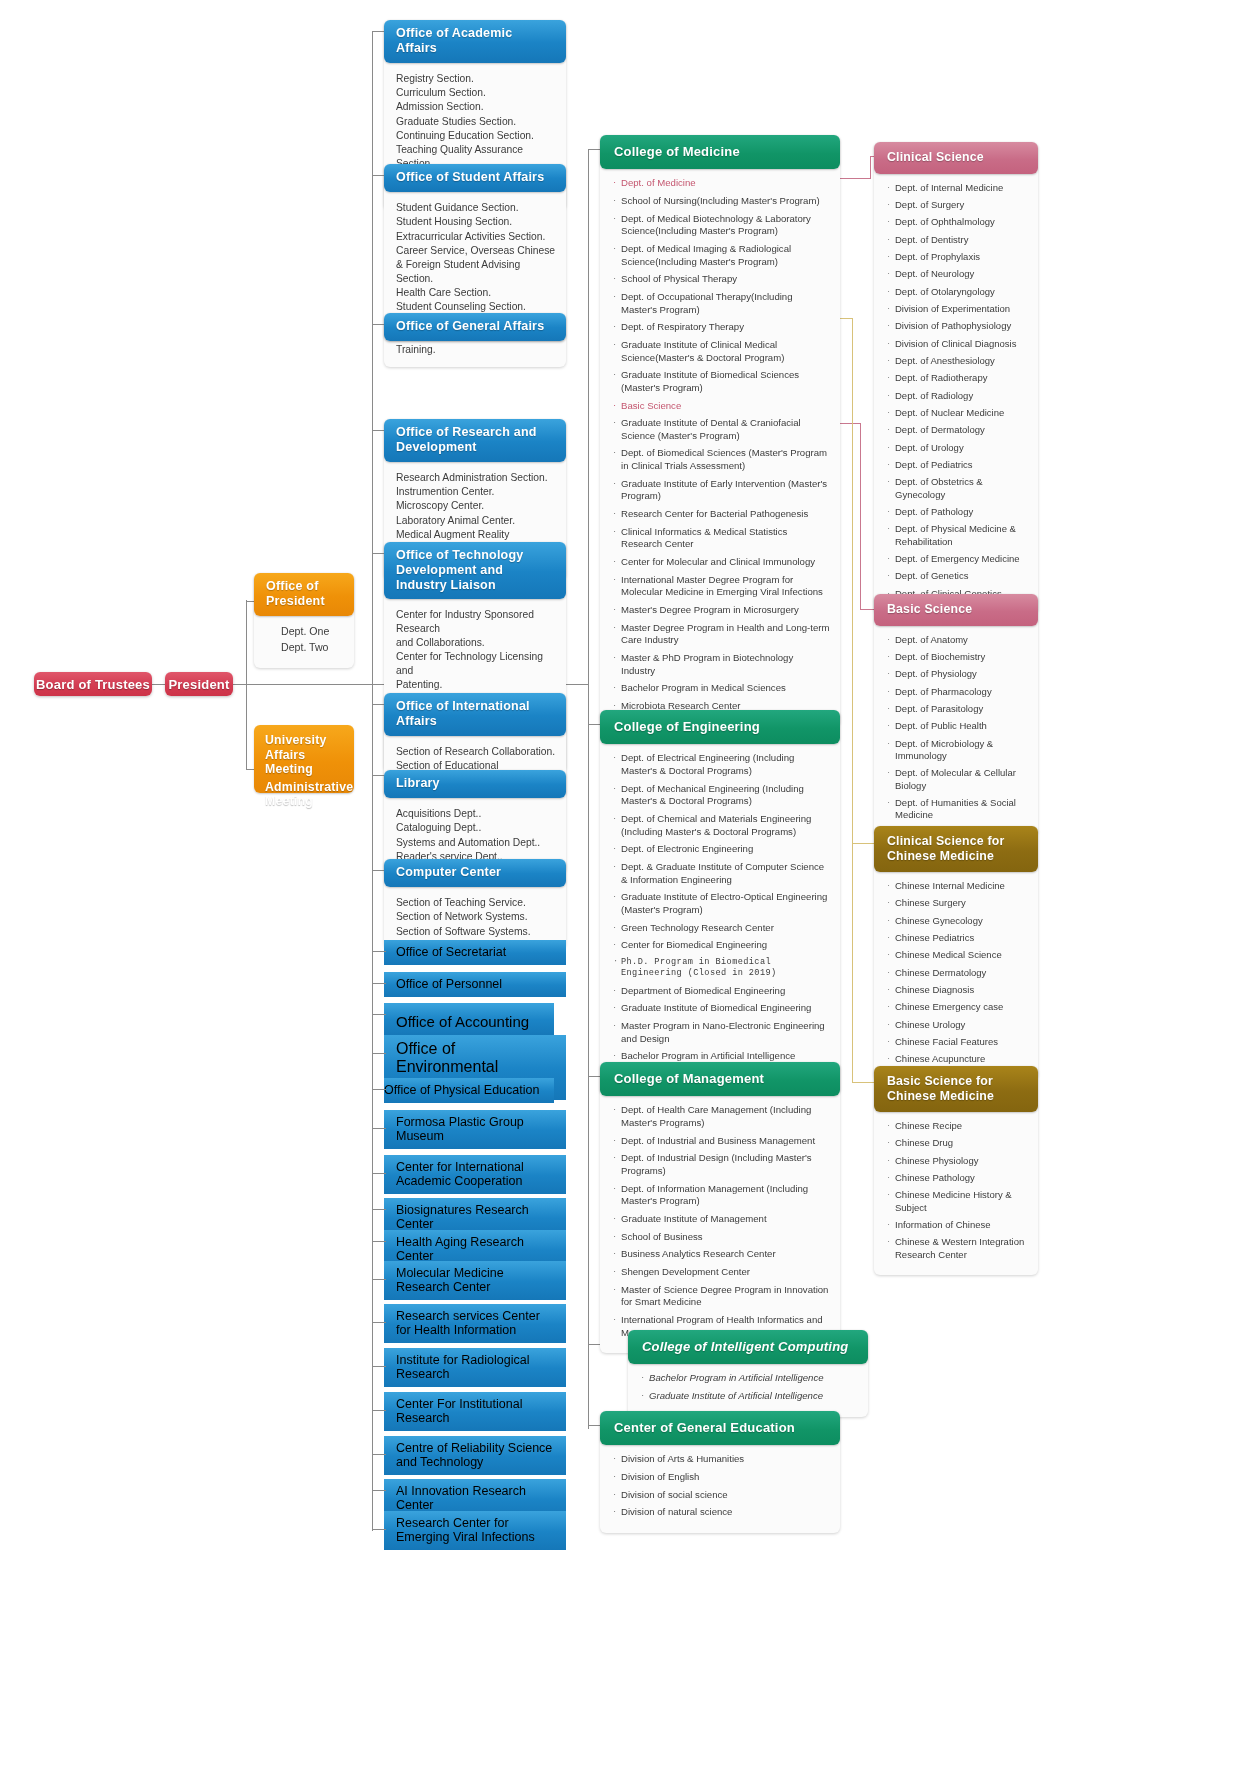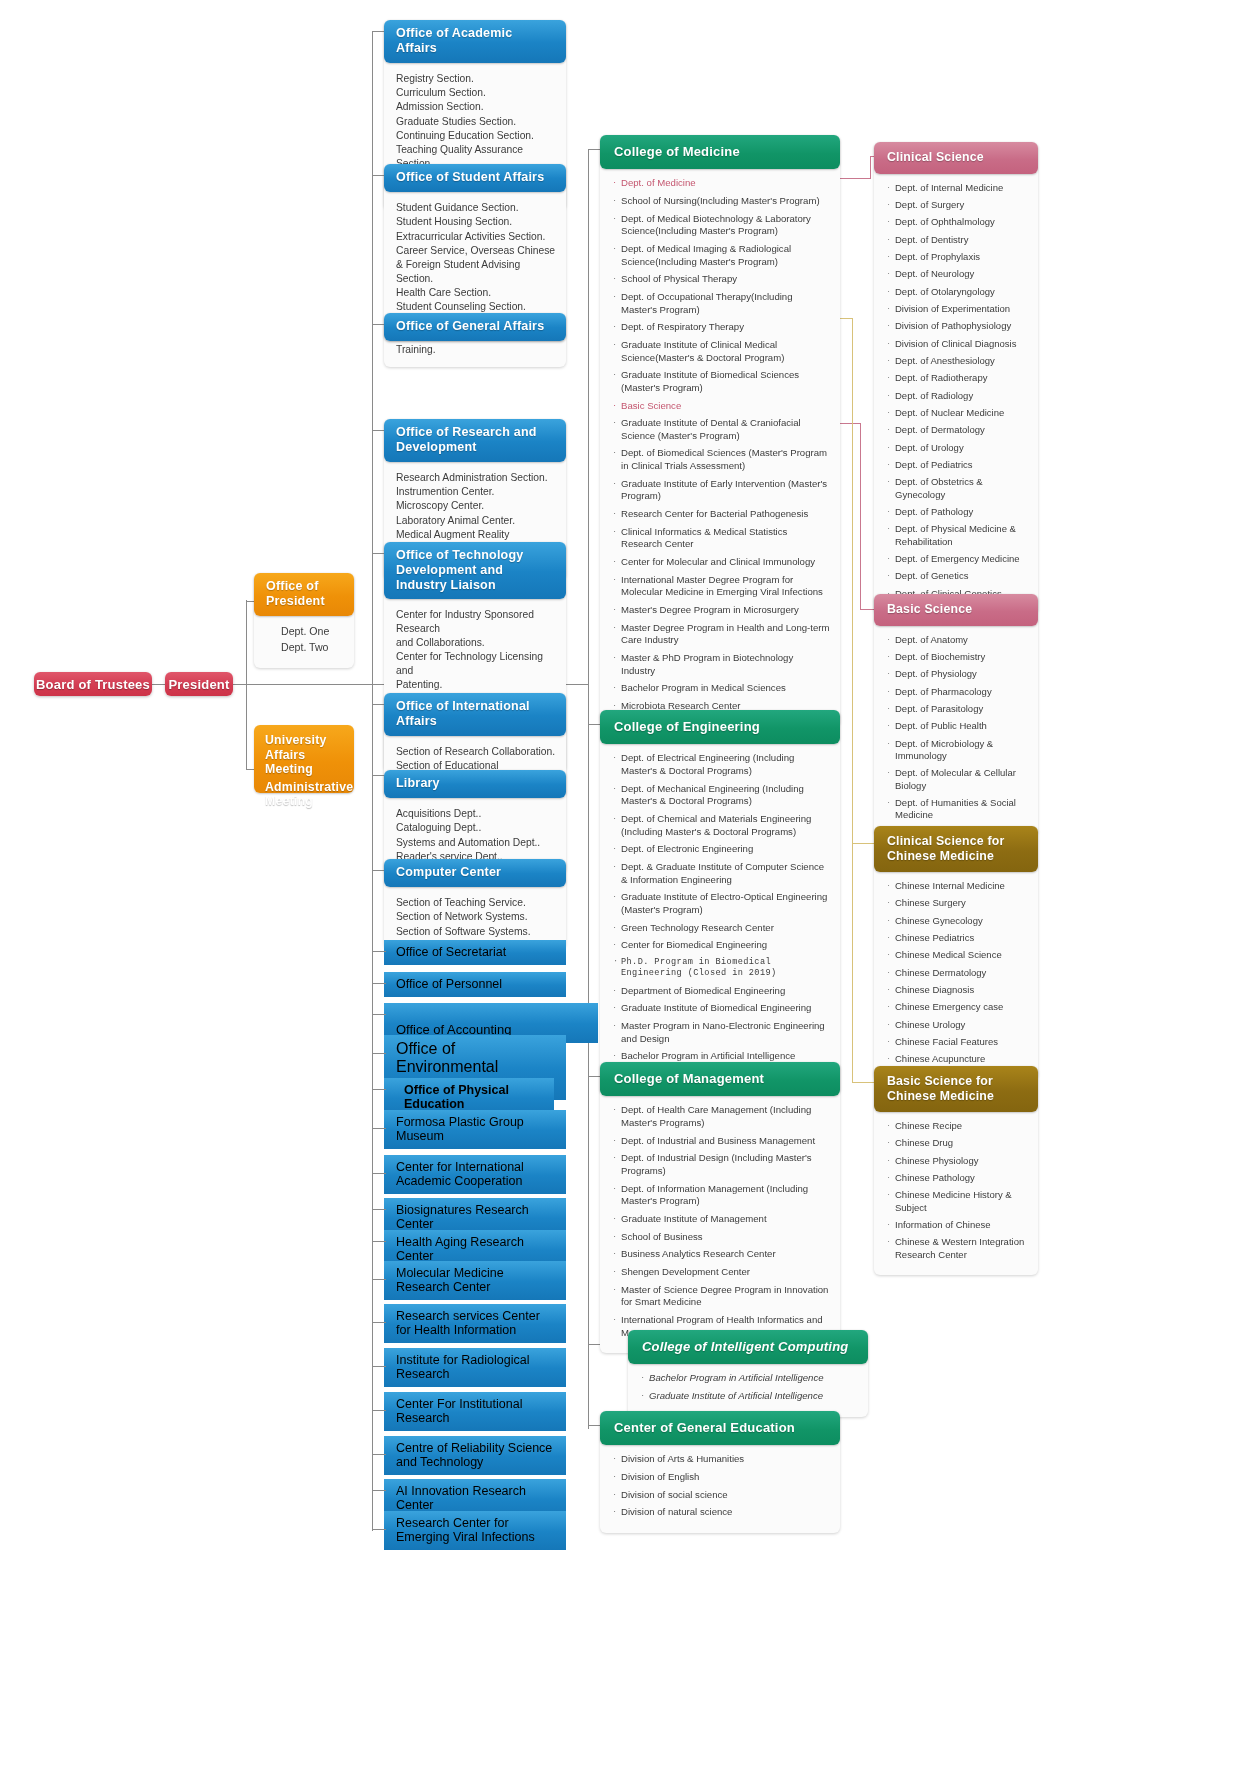--- a/index.html
+++ b/index.html
@@ -254,23 +254,23 @@
           <div>Section of Teaching Service.</div>
           <div>Section of Network Systems.</div>
           <div>Section of Software Systems.</div>
         </div>
       </div>
     </div>
 
   <div id="admin-simple-column">
       <div class="hd blue" style="position: absolute; left: 384px; top: 940px; width: 182px; font-size: 12.5px; padding: 5px 10px 6px 12px; min-height: 22px;">Office of Secretariat</div>
       <div class="hd blue" style="position: absolute; left: 384px; top: 972px; width: 182px; font-size: 12.5px; padding: 5px 10px 6px 12px; min-height: 22px;">Office of Personnel</div>
-      <div class="hd blue" style="position: absolute; left: 384px; top: 1003px; width: 214px; font-size: 13px; padding: 19px 10px 6px 12px; min-height: 22px;">Office of Accounting</div>
+      <div class="hd blue" style="position: absolute; left: 384px; top: 1003px; width: 170px; font-size: 15px; padding: 10px 10px 6px 12px; min-height: 22px;">Office of Accounting</div>
       <div class="hd blue" style="position: absolute; left: 384px; top: 1035px; width: 182px; font-size: 16px; padding: 5px 10px 6px 12px; min-height: 37px;">Office of Environmental Safety&amp; Hygiene</div>
-      <div class="hd blue" style="position: absolute; left: 384px; top: 1078px; width: 170px; font-size: 12.5px; padding: 5px 10px 6px 20px; min-height: 22px; font-weight: bold;">Office of Physical Education</div>
+      <div class="hd blue" style="position: absolute; left: 384px; top: 1078px; width: 170px; font-size: 12.5px; padding: 5px 10px 6px 0; min-height: 22px;">Office of Physical Education</div>
       <div class="hd blue" style="position: absolute; left: 384px; top: 1110px; width: 182px; font-size: 12.5px; padding: 5px 10px 6px 12px; min-height: 37px;">Formosa Plastic Group Museum</div>
       <div class="hd blue" style="position: absolute; left: 384px; top: 1155px; width: 182px; font-size: 12.5px; padding: 5px 10px 6px 12px; min-height: 37px;">Center for International Academic Cooperation</div>
       <div class="hd blue" style="position: absolute; left: 384px; top: 1198px; width: 182px; font-size: 12.5px; padding: 5px 10px 6px 12px; min-height: 22px;">Biosignatures Research Center</div>
       <div class="hd blue" style="position: absolute; left: 384px; top: 1230px; width: 182px; font-size: 12.5px; padding: 5px 10px 6px 12px; min-height: 22px;">Health Aging Research Center</div>
       <div class="hd blue" style="position: absolute; left: 384px; top: 1261px; width: 182px; font-size: 12.5px; padding: 5px 10px 6px 12px; min-height: 37px;">Molecular Medicine Research Center</div>
       <div class="hd blue" style="position: absolute; left: 384px; top: 1304px; width: 182px; font-size: 12.5px; padding: 5px 10px 6px 12px; min-height: 37px;">Research services Center for Health Information</div>
       <div class="hd blue" style="position: absolute; left: 384px; top: 1348px; width: 182px; font-size: 12.5px; padding: 5px 10px 6px 12px; min-height: 37px;">Institute for Radiological Research</div>
       <div class="hd blue" style="position: absolute; left: 384px; top: 1392px; width: 182px; font-size: 12.5px; padding: 5px 10px 6px 12px; min-height: 37px;">Center For Institutional Research</div>
       <div class="hd blue" style="position: absolute; left: 384px; top: 1436px; width: 182px; font-size: 12.5px; padding: 5px 10px 6px 12px; min-height: 37px;">Centre of Reliability Science and Technology</div>
       <div class="hd blue" style="position: absolute; left: 384px; top: 1479px; width: 182px; font-size: 12.5px; padding: 5px 10px 6px 12px; min-height: 22px;">AI Innovation Research Center</div>

